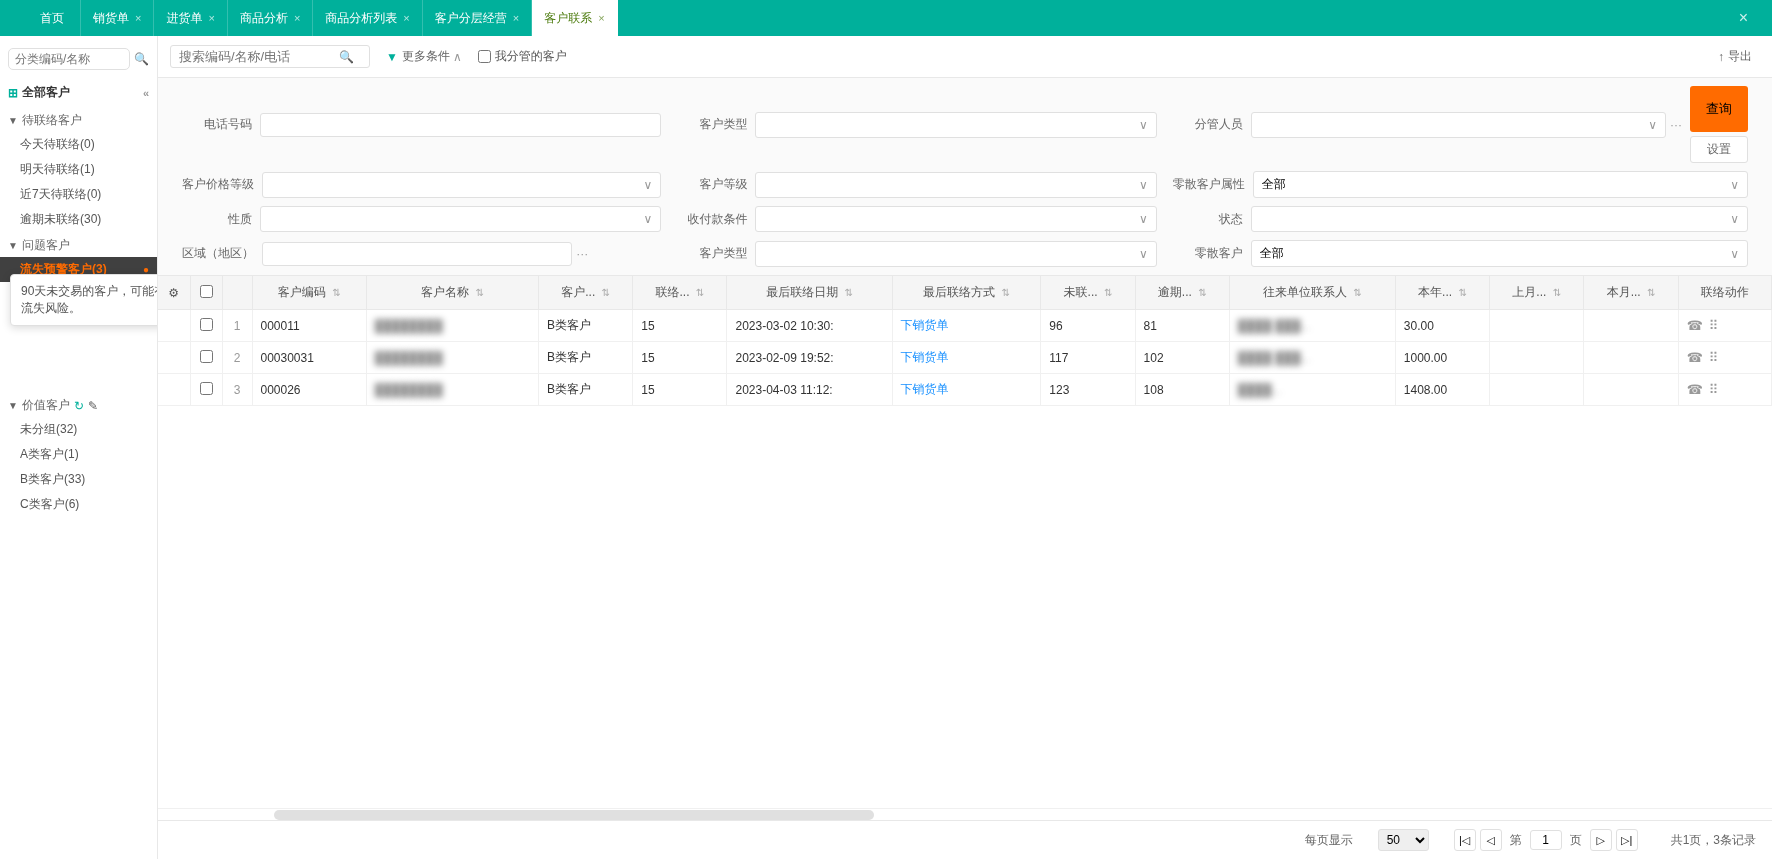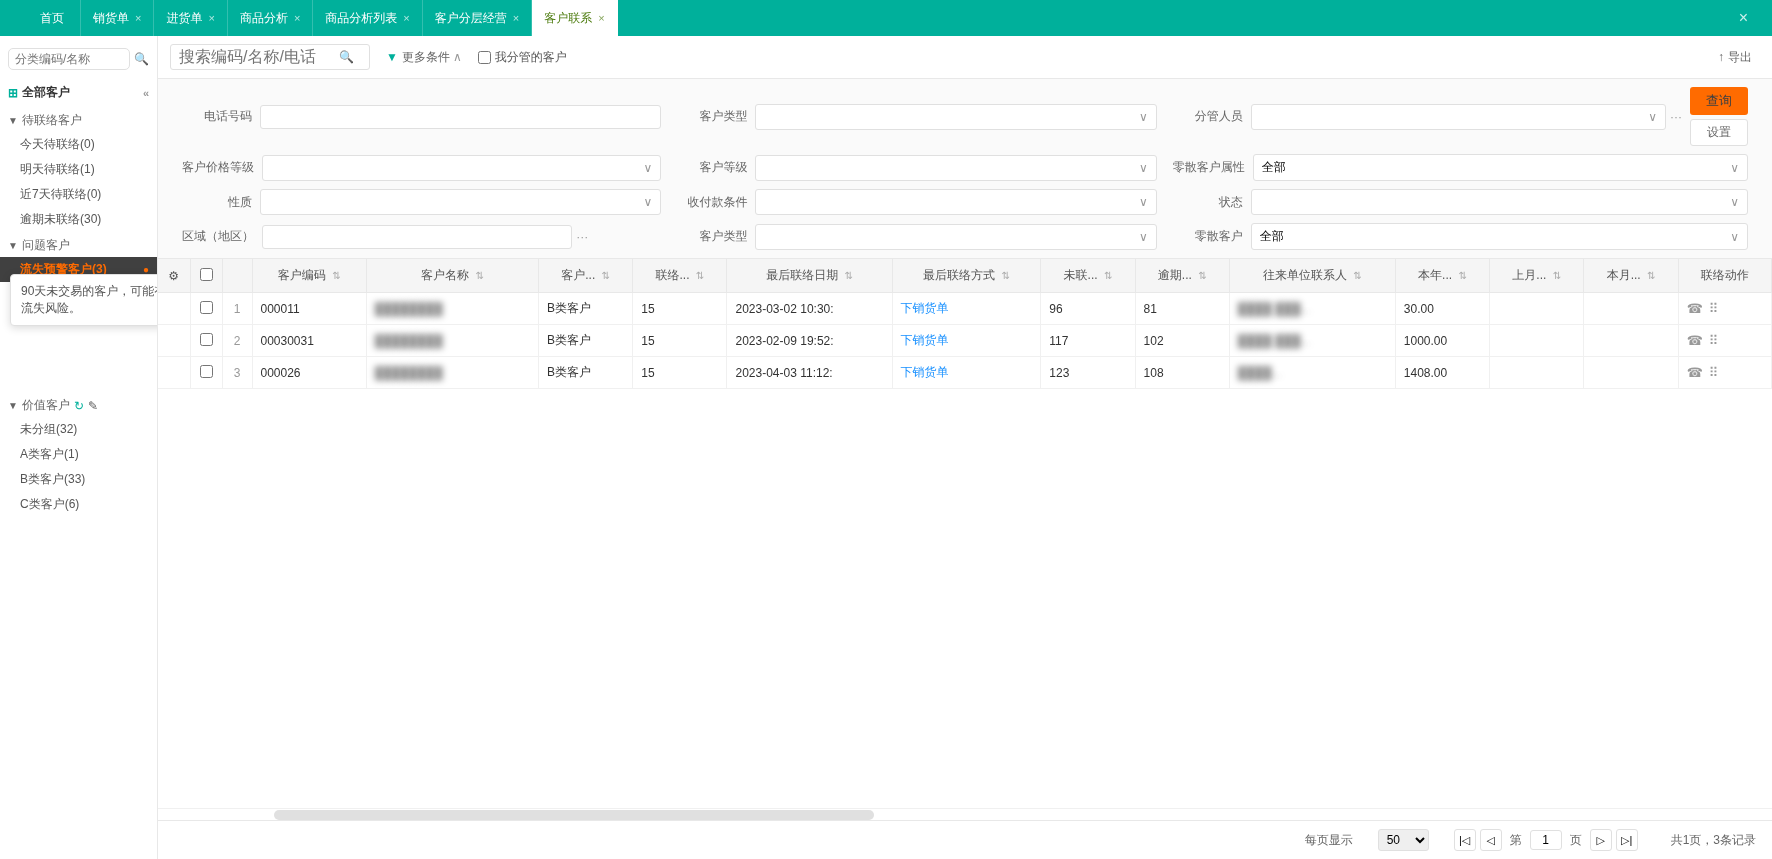--- a/index.html
+++ b/index.html
@@ -238,24 +238,24 @@
     .filter-select .arrow { color: #999; }
     .filter-dots { color: #999; margin-left: 4px; cursor: pointer; }
     .filter-buttons {
       display: flex;
       flex-direction: column;
       gap: 4px;
       margin-left: 8px;
     }
     .btn-query {
       background: #ff6b00;
-      color: #404040;
+      color: #000000;
       border: none;
       border-radius: 3px;
-      padding: 5px 16px;
+      padding: 14px 16px;
       cursor: pointer;
       font-size: 13px;
     }
     .btn-setting {
       background: white;
       color: #666;
       border: 1px solid #e0e0e0;
       border-radius: 3px;
       padding: 4px 12px;
       cursor: pointer;
@@ -456,21 +456,21 @@
     </div>
     <div class="sidebar-item">
       <span class="item-label">C类客户(6)</span>
     </div>
   </div>
 
   <div class="content">
 
     <div class="toolbar">
       <div class="toolbar-search">
-        <input type="text" style="border: none; outline: none; font-size: 16px; width: 160px;" placeholder="搜索编码/名称/电话">
+        <input type="text" style="border: none; outline: none; font-size: 13px; width: 160px;" placeholder="搜索编码/名称/电话">
         <span class="search-icon" style="color:#ff6b00;">🔍</span>
       </div>
       <div class="toolbar-filter">
         <span class="filter-icon" style="color:#00b09b;">▼</span>
         <span>更多条件</span>
         <span style="margin-left:3px; color:#999;">∧</span>
       </div>
       <label class="toolbar-checkbox">
         <input type="checkbox" style="">
         <span>我分管的客户</span>

